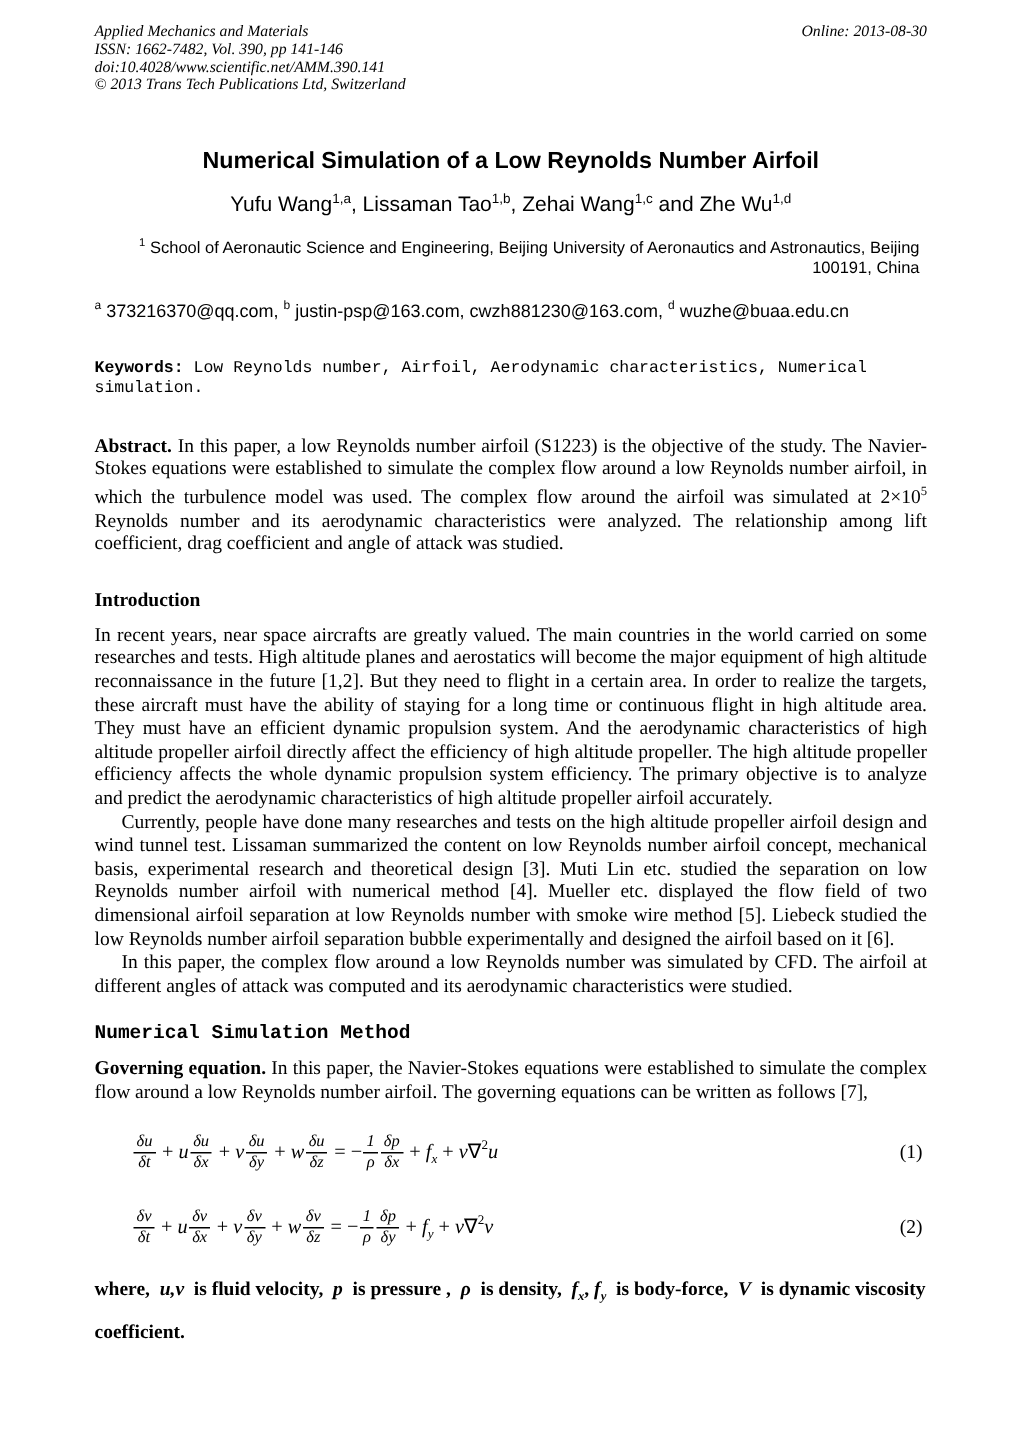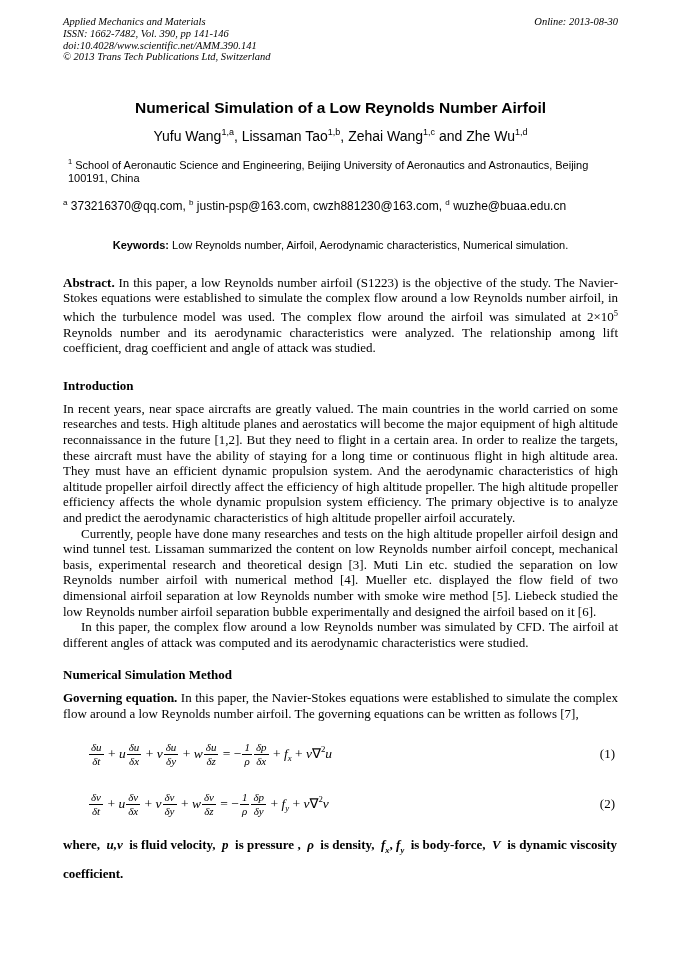--- a/index.html
+++ b/index.html
@@ -10,37 +10,37 @@
   .header-row{display:flex;justify-content:space-between;align-items:flex-start;
     font-family:"Liberation Serif",serif;font-style:italic;font-size:10.5px;line-height:11.8px;}
   .header-left div{white-space:nowrap;}
   .header-right{white-space:nowrap;}
 
   
   .title{margin:36px 0 0 0;text-align:center;font-family:"Liberation Sans",sans-serif;
     font-weight:bold;font-size:15.5px;line-height:18px;}
   .authors{margin-top:7px;text-align:center;font-family:"Liberation Sans",sans-serif;font-size:14px;line-height:17px;}
   .authors sup{font-size:9px;}
-  .affiliation{margin:10px auto 0 auto;max-width:545px;text-align:left;
+  .affiliation{margin:10px auto 0 auto;max-width:545px;text-align:right;
     font-family:"Liberation Sans",sans-serif;font-size:11px;line-height:13.5px;}
   .affiliation sup{font-size:7.5px;}
   .emails{margin-top:10px;text-align:left;font-family:"Liberation Sans",sans-serif;font-size:12px;line-height:14px;}
   .emails sup{font-size:8px;}
 
   
-  .keywords{margin:26px 0 0 0;font-family:Liberation Sans, sans-serif;font-size:11px;line-height:13px;text-align:center;}
+  .keywords{margin:26px 0 0 0;font-family:Liberation Mono, monospace;font-size:11px;line-height:13px;}
   .keywords .kw-label{font-weight:bold;}
 
   
   .body-par{margin:0;font-family:"Liberation Serif",serif;font-size:13px;line-height:15.6px;text-align:justify;}
   .abstract{margin-top:23px;}
   .par-label{font-weight:bold;}
   .indent{text-indent:18px;}
   h2{margin:22px 0 8px 0;font-family:"Liberation Serif",serif;font-size:13px;line-height:15px;font-weight:bold;}
-  h2.method{margin-top:17px;}
+  h2.method{margin-top:17px;font-family:Liberation Mono, monospace;}
 
   
   .equation-row{position:relative;margin:16px 0 0 25px;font-family:"Liberation Serif",serif;
     font-size:13.5px;min-height:34px;display:flex;align-items:center;}
   .equation{display:inline-block;}
   .eq-number{position:absolute;right:3px;top:50%;transform:translateY(-50%);font-size:13px;}
   .frac{display:inline-flex;flex-direction:column;align-items:center;vertical-align:middle;
     margin:0 1px;font-style:italic;font-size:11px;}
   .fnum{display:block;border-bottom:1px solid #000;padding:0 2px;line-height:1.2;}
   .fden{display:block;padding:0 2px;line-height:1.2;}

